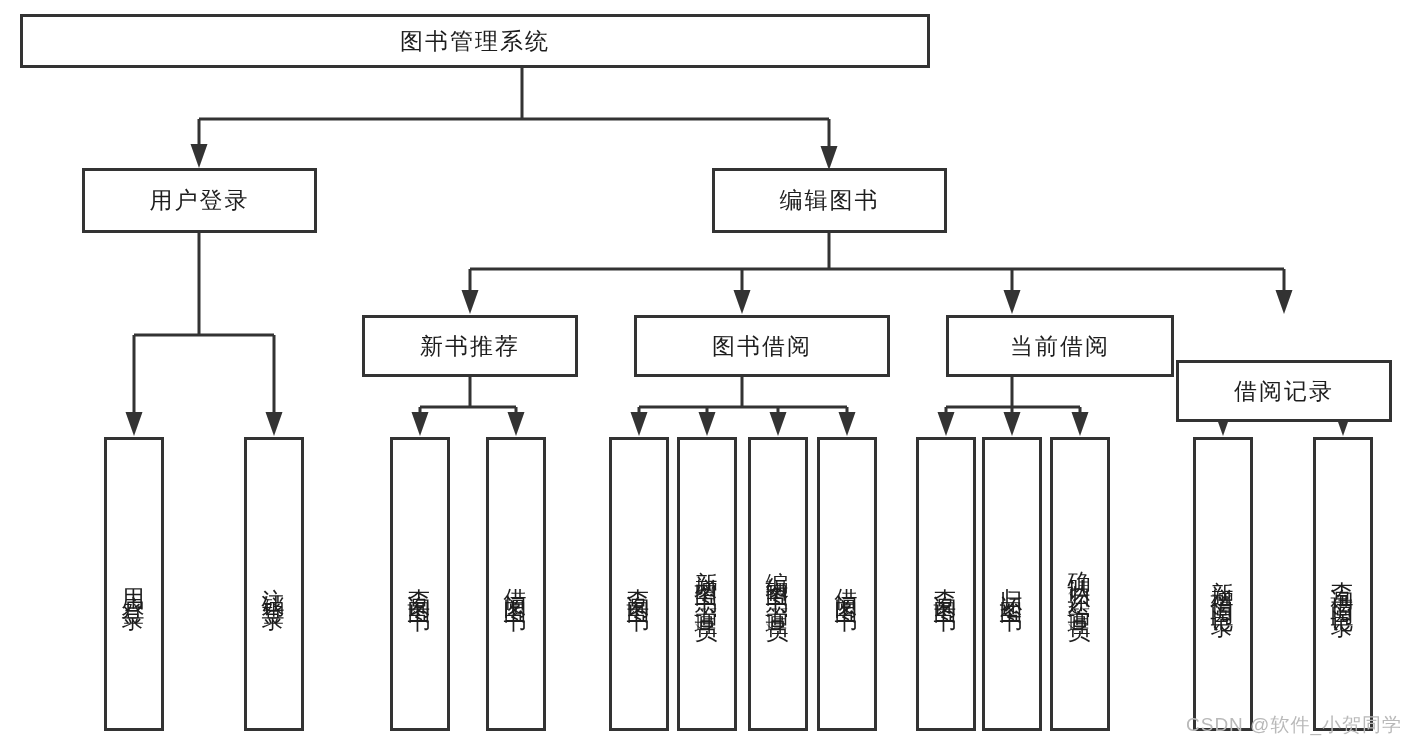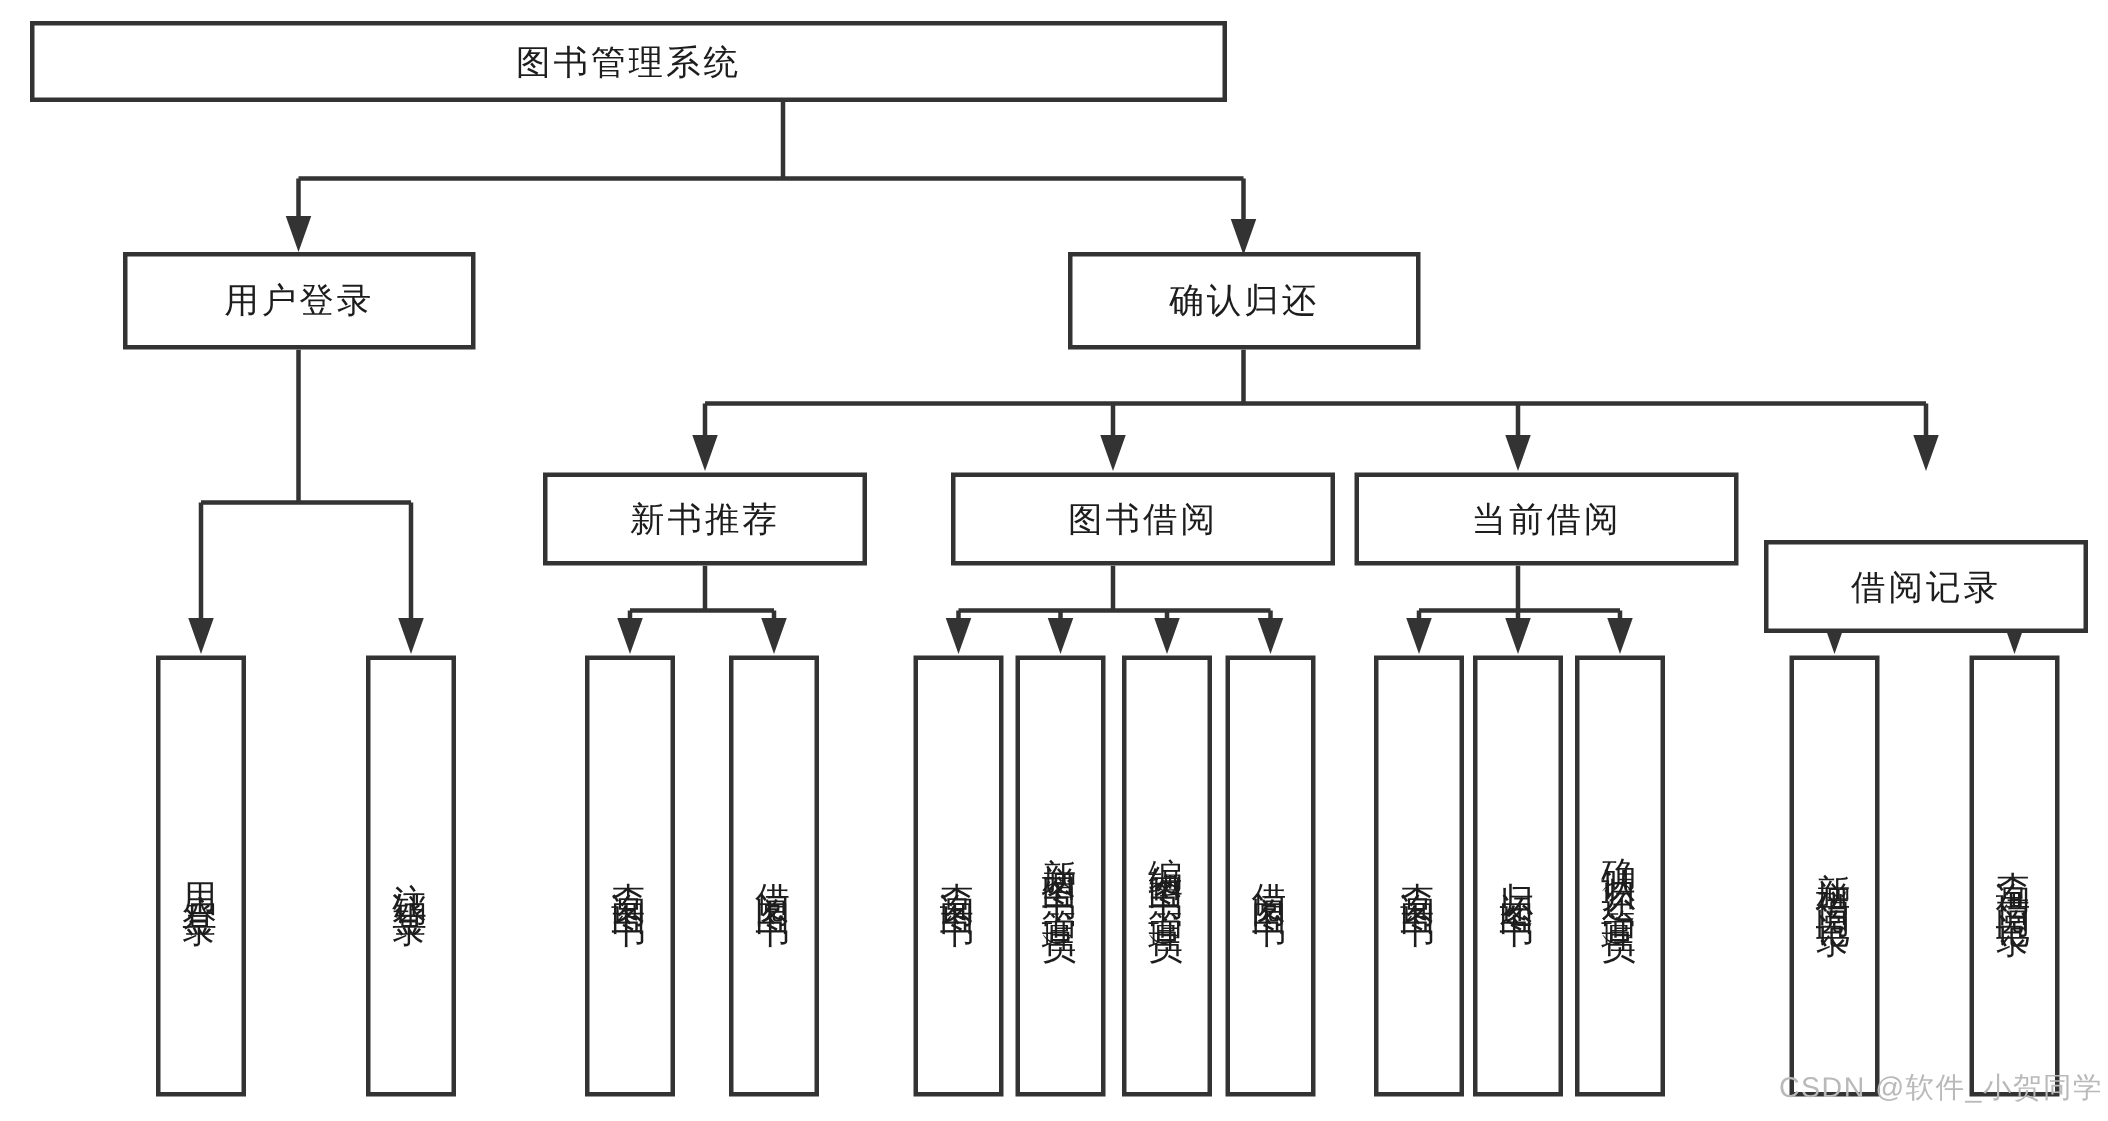--- a/index.html
+++ b/index.html
@@ -101,28 +101,28 @@
       <polygon points="769.5,412 786.5,412 778,436"></polygon>
       <polygon points="838.5,412 855.5,412 847,436"></polygon>
       <polygon points="937.5,412 954.5,412 946,436"></polygon>
       <polygon points="1003.5,412 1020.5,412 1012,436"></polygon>
       <polygon points="1071.5,412 1088.5,412 1080,436"></polygon>
       <polygon points="1214.5,412 1231.5,412 1223,436"></polygon>
       <polygon points="1334.5,412 1351.5,412 1343,436"></polygon>
     </g>
   </svg>
 
-  <div class="box h" style="left:20px; top:14px; width:798px; height:54px;">图书管理系统</div>
+  <div class="box h" style="left:20px; top:14px; width:910px; height:54px;">图书管理系统</div>
 
   <div class="box h" style="left:82px; top:168px; width:235px; height:65px;">用户登录</div>
-  <div class="box h" style="left:712px; top:168px; width:235px; height:65px;">确认归还</div>
+  <div class="box h" style="left:712px; top:168px; width:235px; height:65px;">编辑图书</div>
 
   <div class="box h" style="left:362px; top:315px; width:216px; height:62px;">新书推荐</div>
   <div class="box h" style="left:634px; top:315px; width:256px; height:62px;">图书借阅</div>
-  <div class="box h" style="left:903px; top:315px; width:256px; height:62px;">当前借阅</div>
+  <div class="box h" style="left:946px; top:315px; width:228px; height:62px;">当前借阅</div>
   <div class="box h" style="left:1176px; top:315px; width:216px; height:62px;margin-top:45px;">借阅记录</div>
 
   <div class="box v" style="left:104px; top:437px; width:60px; height:294px;">用户登录</div>
   <div class="box v" style="left:244px; top:437px; width:60px; height:294px;">注销登录</div>
 
   <div class="box v" style="left:390px; top:437px; width:60px; height:294px;">查询图书</div>
   <div class="box v" style="left:486px; top:437px; width:60px; height:294px;">借阅图书</div>
 
   <div class="box v" style="left:609px; top:437px; width:60px; height:294px;">查询图书</div>
   <div class="box v" style="left:677px; top:437px; width:60px; height:294px;">新增图书（管理员）</div>

